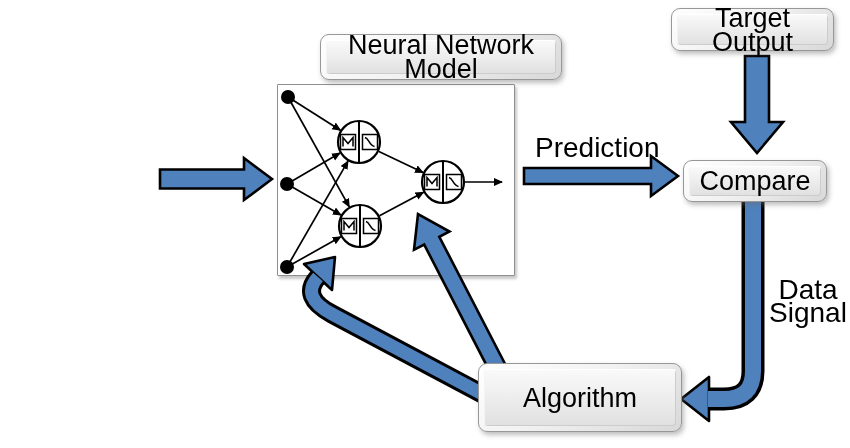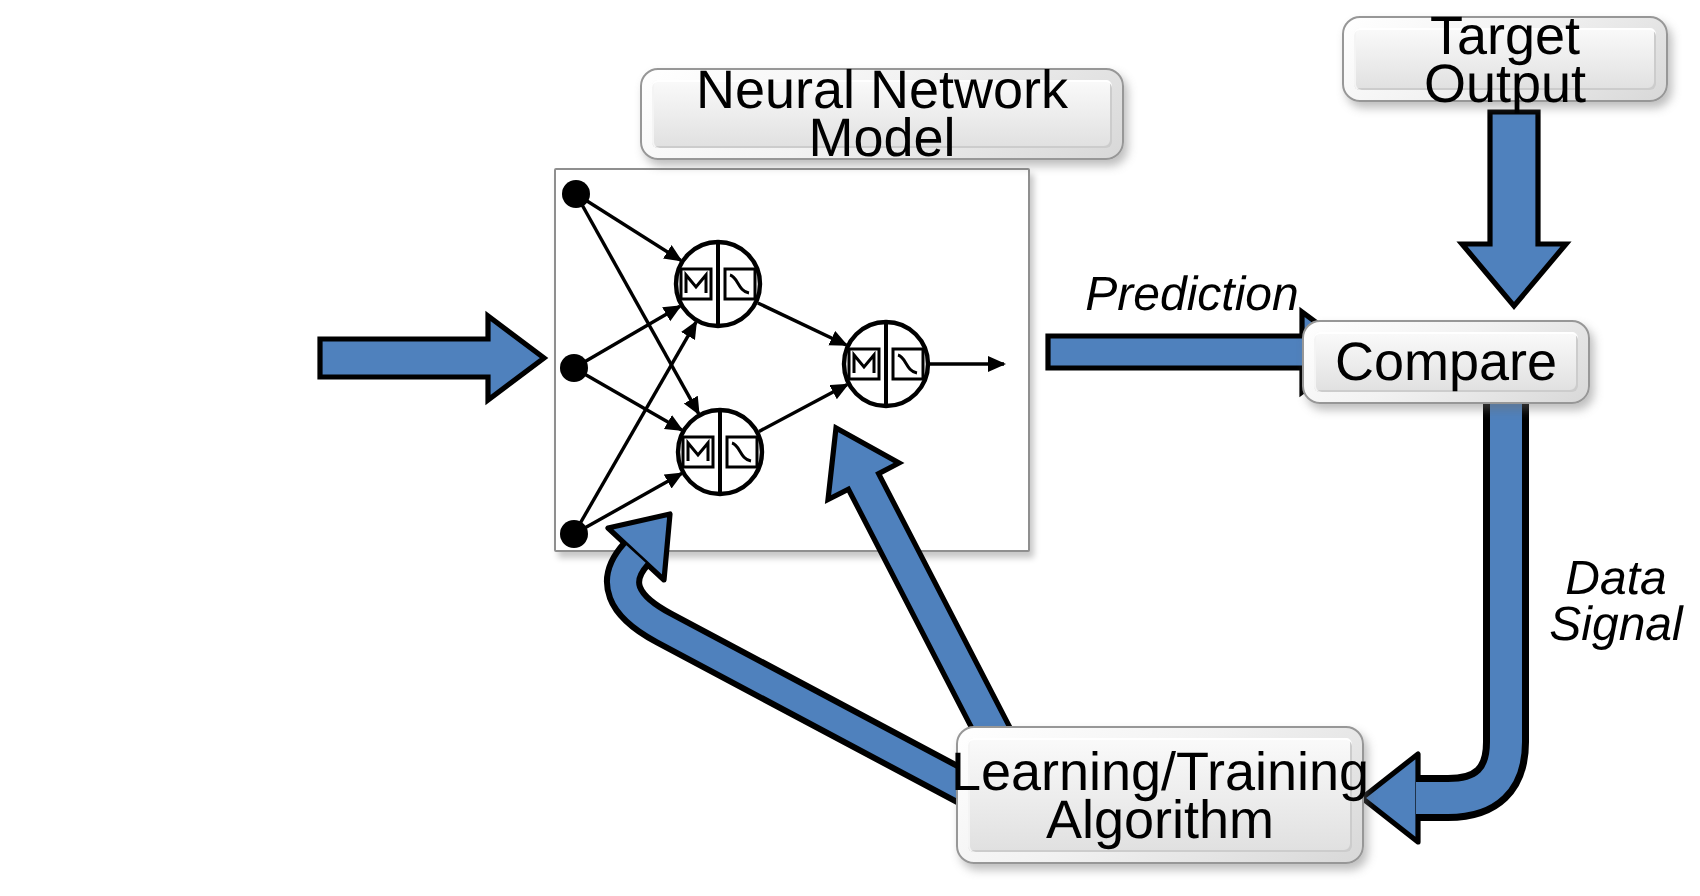--- a/index.html
+++ b/index.html
@@ -24,24 +24,24 @@
   }
   .bevel::before{
     content:"";position:absolute;inset:5px;border-radius:3px;
     background:linear-gradient(180deg,#fafafa 0%,#ececec 55%,#e0e0e0 100%);
     box-shadow:inset 0 1px 0 #ffffff, inset 1px 0 0 #f4f4f4, inset -1px -1px 0 #cccccc;
   }
   .bevel span{position:relative;z-index:1;display:block;}
   .box-training{left:8px;top:152px;width:147px;height:44px;}
   .box-nnmodel{left:274px;top:34px;width:240px;height:44px;margin-left:46px;}
   .box-target{left:671px;top:8px;width:161px;height:41px;}
-  .box-compare{left:651px;top:160px;width:142px;height:40px;text-align:right;}
+  .box-compare{left:683px;top:160px;width:142px;height:40px;text-align:right;}
   .box-learning{left:478px;top:363px;width:202px;height:67px;}
   
-  .flabel{position:absolute;z-index:4;font-size:24px;line-height:23px;font-style:italic;}
+  .flabel{position:absolute;z-index:4;font-size:28px;line-height:23px;}
   .lbl-prediction{left:535px;top:136px;width:122px;text-align:center;}
   .lbl-error{left:768px;top:278px;width:80px;text-align:center;}
   .lbl-weights{left:262px;top:352px;width:130px;text-align:left;}
   
   .neuron circle{fill:#fff;stroke:#000;stroke-width:2.2;}
   .neuron line{stroke:#000;stroke-width:2;}
   .neuron rect{fill:#fff;stroke:#000;stroke-width:1.5;}
   .neuron polyline,.neuron path{fill:none;stroke:#000;stroke-width:1.5;}
   .syn{stroke:#000;stroke-width:1.7;}
   .dot{fill:#000;}
@@ -140,21 +140,20 @@
   <div class="bevel box-nnmodel">
     <span>Neural Network Model</span>
   </div>
   <div class="bevel box-target">
     <span>Target Output</span>
   </div>
   <div class="bevel box-compare">
     <span>Compare</span>
   </div>
   <div class="bevel box-learning">
-    <span>Learning/Training</span>
     <span>Algorithm</span>
   </div>
 
   <div class="flabel lbl-prediction">Prediction</div>
   <div class="flabel lbl-error">
     <span>Data</span><br>
     <span>Signal</span>
   </div>
 
 </div>

